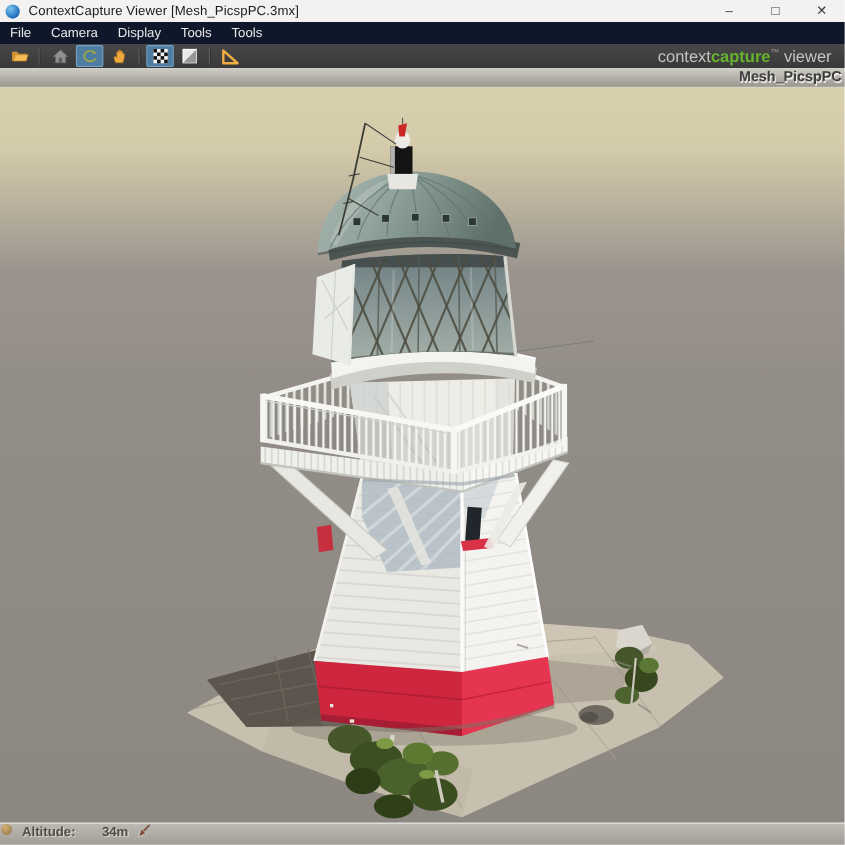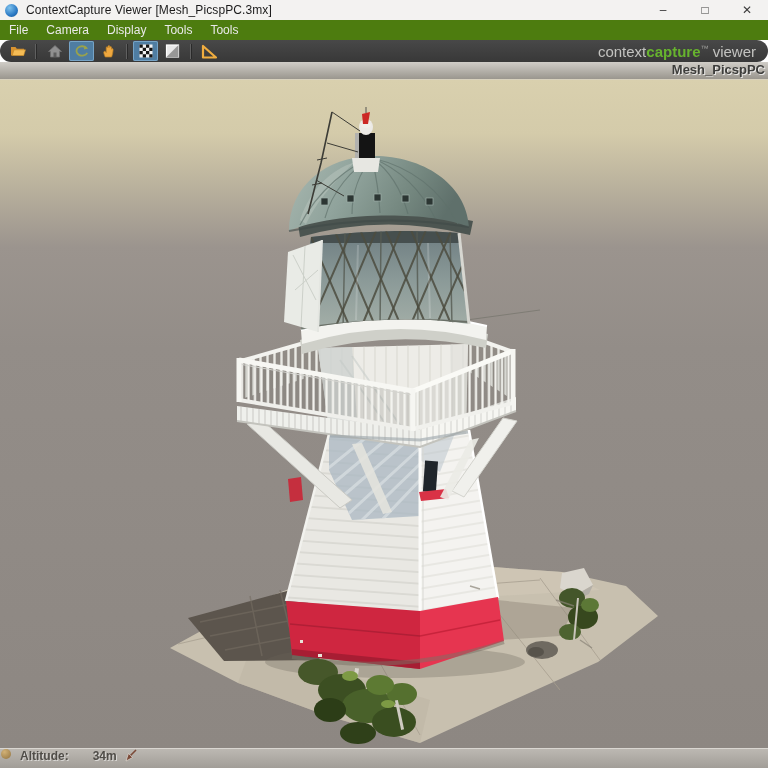--- a/index.html
+++ b/index.html
@@ -3,23 +3,23 @@
 <meta charset="utf-8">
 <style>
   html,body{margin:0;padding:0;}
   body{width:768px;height:768px;overflow:hidden;font-family:"Liberation Sans",sans-serif;background:#fff;}
   .titlebar{height:20px;background:#f3f2f1;display:flex;align-items:center;font-size:12px;color:#1b1b1b;}
   .appicon{width:13px;height:13px;border-radius:50%;margin:0 8px 0 5px;
     background:radial-gradient(circle at 35% 30%, #7fc2ec, #2a79c4 60%, #14508c);}
   .title-text{letter-spacing:.1px;}
   .winbtns{margin-left:auto;display:flex;height:100%;}
   .winbtn{width:42px;text-align:center;line-height:20px;color:#3c3c3c;font-size:12px;}
-  .menubar{height:20px;background:#4d7c0f;display:flex;align-items:center;font-size:12px;color:#e9e9e9;}
+  .menubar{height:20px;background:#0f172a;display:flex;align-items:center;font-size:12px;color:#e9e9e9;}
   .menuitem{padding:0 9px;line-height:20px;}
-  .toolbar{height:22px;background:linear-gradient(#484848,#383838);display:flex;align-items:center;padding-left:4px;border-radius:11px;}
+  .toolbar{height:22px;background:linear-gradient(#484848,#383838);display:flex;align-items:center;padding-left:4px;}
   .tbtn{width:25px;height:20px;display:flex;align-items:center;justify-content:center;border-radius:2px;margin:0 1px;}
   .tbtn svg{display:block;}
   .tbtn.active{background:#4f7da2;box-shadow:inset 0 0 0 1px #76a3c6;}
   .tsep{width:1px;height:15px;background:#606060;border-right:1px solid #2a2a2a;margin:0 4px;}
   .brand{margin-left:auto;padding-right:12px;font-size:15px;color:#c3c3c0;white-space:nowrap;}
   .brand .cap{color:#67b32e;font-weight:bold;}
   .brand .tm{font-size:8px;vertical-align:super;color:#9d9d9a;}
   .modelbar{height:18px;box-sizing:border-box;background:linear-gradient(#d0cdc7,#9a968e);
     border-bottom:1px solid #d8d1bd;display:flex;align-items:flex-start;justify-content:flex-end;
     padding-right:3px;font-size:13px;font-weight:bold;color:#3d3d3b;text-shadow:1px 1px 0 rgba(255,255,255,.75);}

